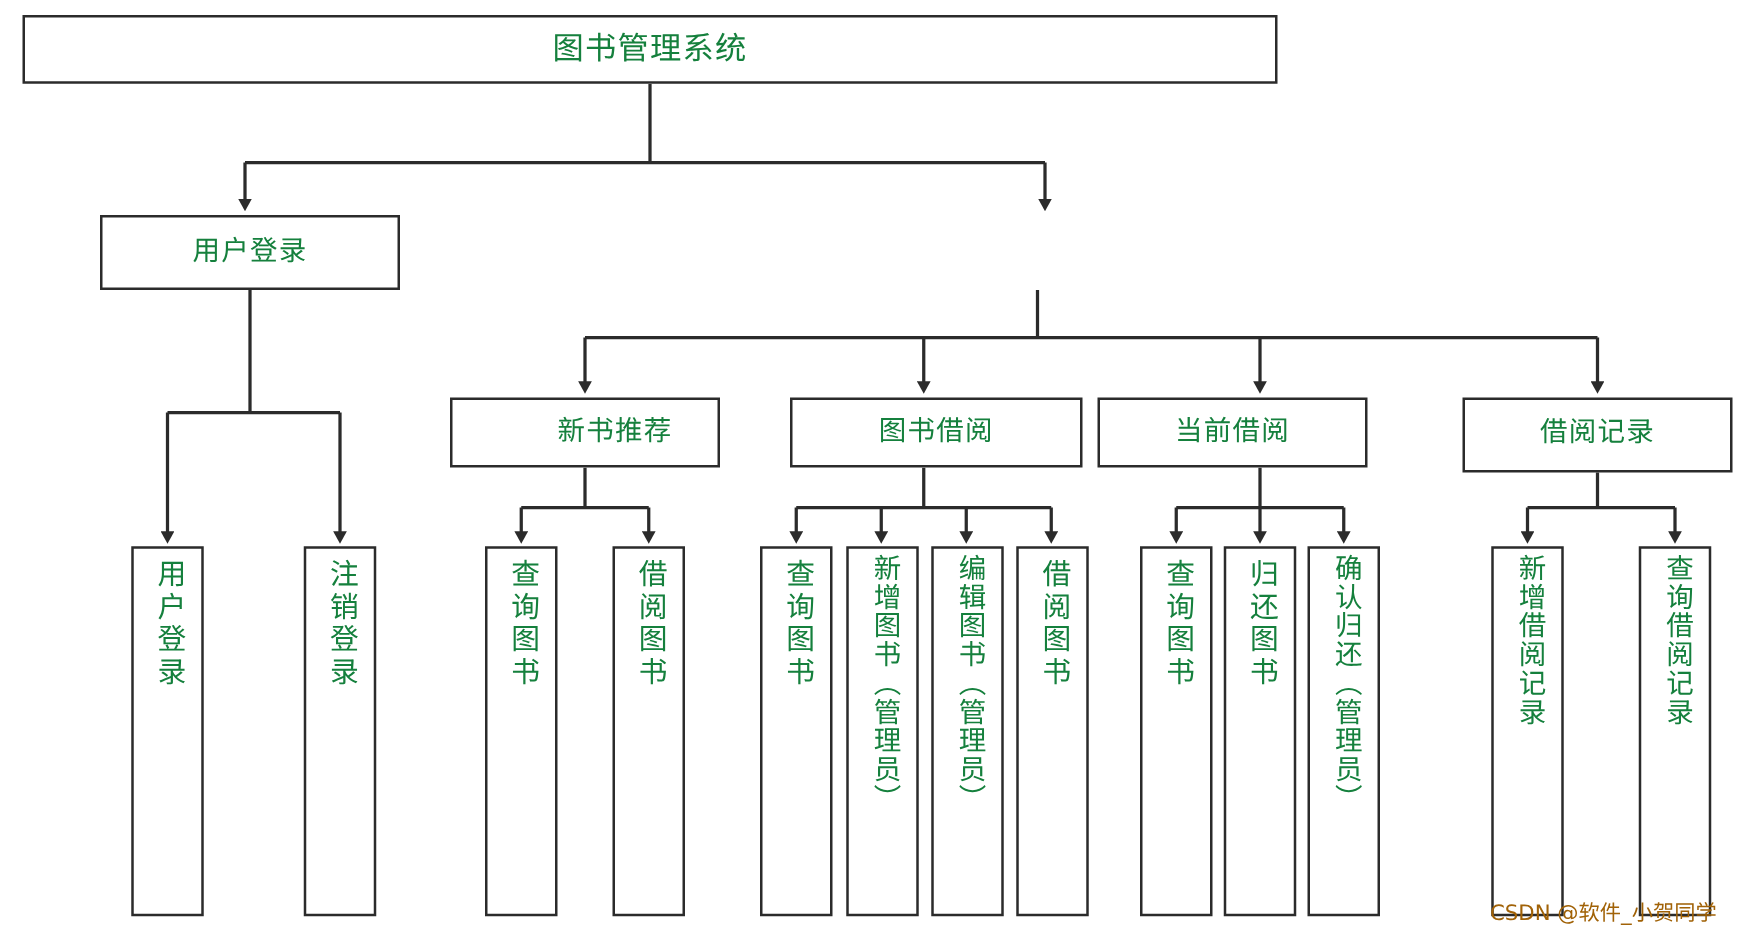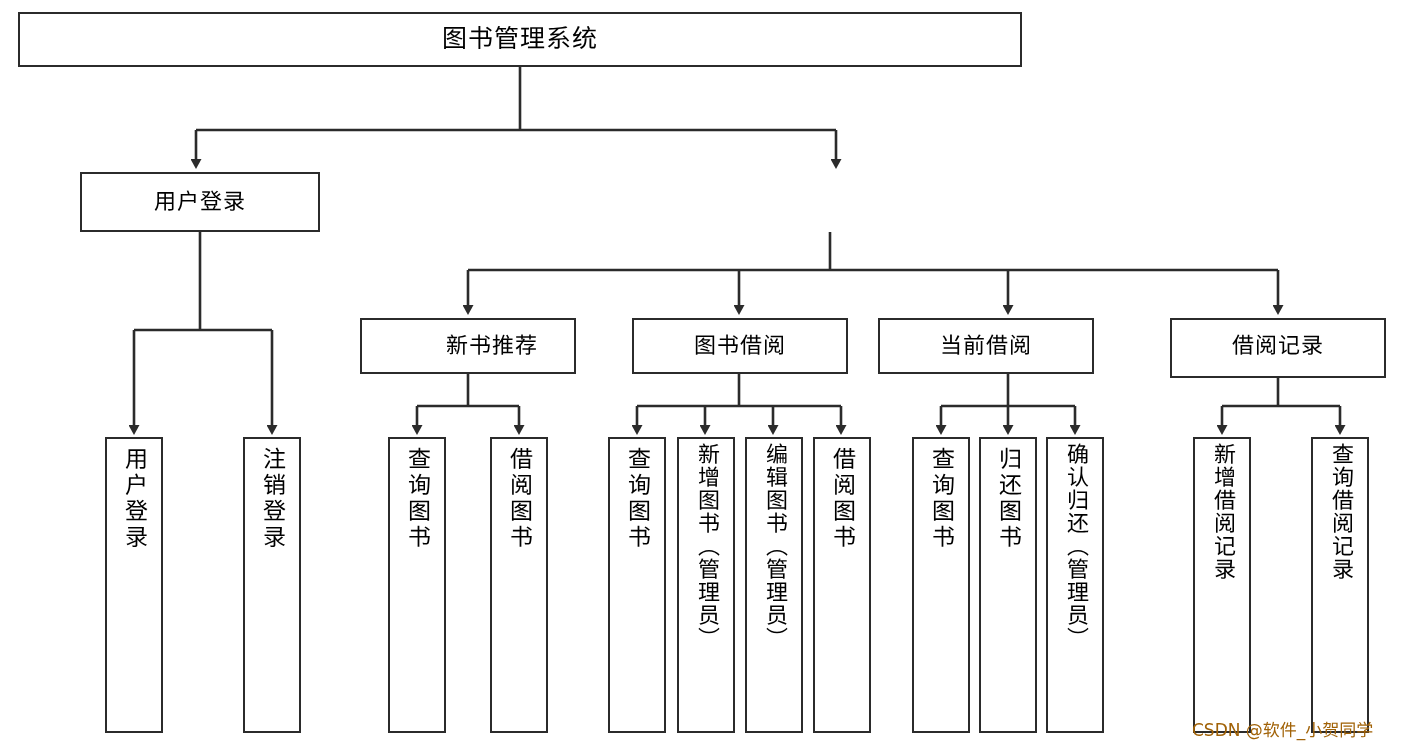--- a/index.html
+++ b/index.html
@@ -25,21 +25,21 @@
     pointer-events: none;
   }
   .node {
     position: absolute;
     box-sizing: border-box;
     background: #ffffff;
     border: 2px solid #2b2b2b;
     display: flex;
     align-items: center;
     justify-content: center;
-    color: #000000;
+    color: #15803d;
   }
   .node-label {
     display: block;
     text-align: center;
     line-height: 1.05;
     white-space: nowrap;
   }
   
   .node.root .node-label {
     font-size: 25px;
@@ -140,21 +140,21 @@
 
   <div class="node branch" style="left:80px; top:172px; width:240px; height:60px;">
     <span class="node-label">用户登录</span>
   </div>
 
 
   <div class="node branch" style="left:360px; top:318px; width:216px; height:56px;padding-left:48px;">
     <span class="node-label">新书推荐</span>
   </div>
 
-  <div class="node branch" style="left:632px; top:318px; width:216px; height:56px;">
+  <div class="node branch" style="left:632px; top:318px; width:234px; height:56px;">
     <span class="node-label">图书借阅</span>
   </div>
 
   <div class="node branch" style="left:878px; top:318px; width:216px; height:56px;">
     <span class="node-label">当前借阅</span>
   </div>
 
   <div class="node branch" style="left:1170px; top:318px; width:216px; height:60px;font-family:Liberation Mono, monospace;">
     <span class="node-label">借阅记录</span>
   </div>

